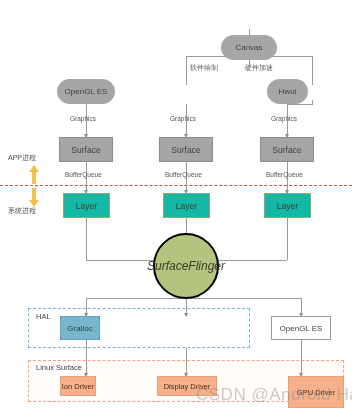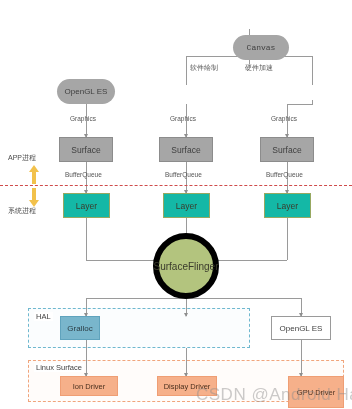--- a/index.html
+++ b/index.html
@@ -44,24 +44,25 @@
   
   .rect-green {
     background: #14b8a6;
     border: 1px solid #97a861;
     font-size: 8.5px;
     color: #3b3b2c;
   }
   
   .circle-green {
     background: #b3c47e;
-    border: 6px solid #000000;
+    border: 2px solid #000000;
     border-radius: 50%;
-    font-size: 10px;
+    font-size: 12px;
     color: #3b3b2c;
+    font-style: italic;
   }
   
   .rect-blue {
     background: #79b6cc;
     border: 1px solid #5fa3bd;
     font-size: 8px;
     color: #2b3d45;
   }
   
   .rect-white {
@@ -246,23 +247,24 @@
   </div>
   <div class="yellow-arrow-dn" style="left:29px; top:188px; width:10px; height:19px;">
     <div class="y-shaft" style="top:0; height:13px;"></div>
     <div class="y-head-dn"></div>
   </div>
 
   <div class="edge-label-cn" style="left:8px; top:153px;">APP进程</div>
   <div class="edge-label-cn" style="left:8px; top:206px;">系统进程</div>
 
 
-  <div class="node pill" style="left:233px; top:35px; width:56px; height:25px;font-family:Liberation Mono, monospace;">Canvas</div>
-
-
+  <div class="node pill" style="left:221px; top:35px; width:56px; height:25px;">Canvas</div>
+
+
+  <div class="node pill" style="left:267px; top:79px; width:41px; height:25px;">Hwui</div>
 
   <div class="node pill" style="left:57px; top:79px; width:58px; height:25px;">OpenGL ES</div>
 
   <div class="edge-label" style="left:190px; top:63px; font-size:7px;">软件绘制</div>
   <div class="edge-label" style="left:245px; top:63px; font-size:7px;">硬件加速</div>
 
   <div class="edge-label" style="left:70px; top:115px;">Graphics</div>
   <div class="edge-label" style="left:170px; top:115px;">Graphics</div>
   <div class="edge-label" style="left:271px; top:115px;">Graphics</div>
 
@@ -276,19 +278,19 @@
 
   <div class="node rect-green" style="left:63px; top:193px; width:47px; height:25px;">Layer</div>
   <div class="node rect-green" style="left:163px; top:193px; width:47px; height:25px;">Layer</div>
   <div class="node rect-green" style="left:264px; top:193px; width:47px; height:25px;">Layer</div>
 
   <div class="node circle-green" style="left:153px; top:233px; width:66px; height:66px;">SurfaceFlinger</div>
 
   <div class="node rect-blue" style="left:60px; top:316px; width:40px; height:24px;">Gralloc</div>
   <div class="node rect-white" style="left:271px; top:316px; width:60px; height:24px;">OpenGL ES</div>
 
-  <div class="node rect-orange" style="left:60px; top:376px; width:58px; height:20px;">Ion Driver</div>
+  <div class="node rect-orange" style="left:60px; top:376px; width:36px; height:20px;">Ion Driver</div>
   <div class="node rect-orange" style="left:157px; top:376px; width:60px; height:20px;">Display Driver</div>
   <div class="node rect-orange" style="left:288px; top:376px; width:56px; height:32px;">GPU Driver</div>
 
   <div class="watermark" style="left:196px; top:385px;">CSDN @Android Han</div>
 
 </div>
 
 </body></html>

